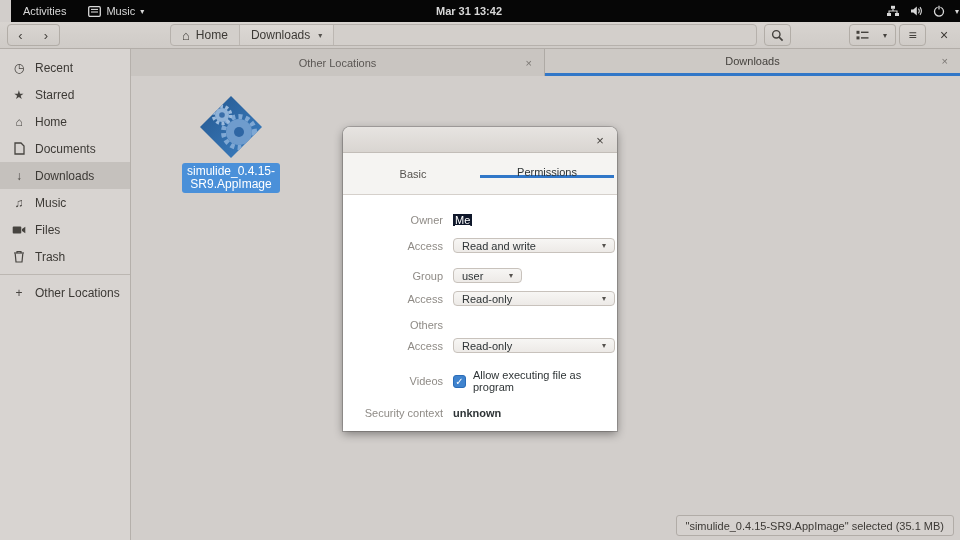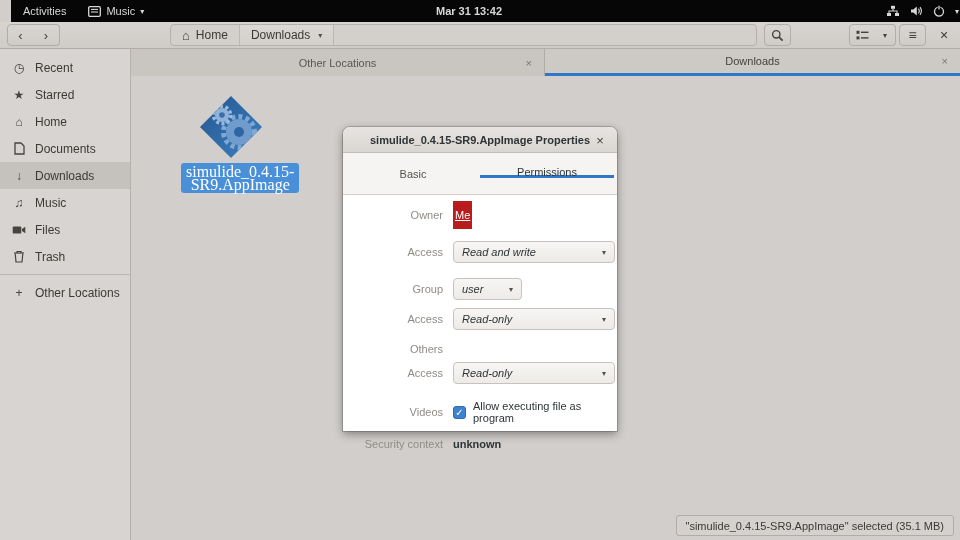--- a/index.html
+++ b/index.html
@@ -43,36 +43,36 @@
   .sb-item { height:27px; display:flex; align-items:center; gap:9px; padding-left:12px; }
   .sb-item.selected { background:#c5c1bd; }
   .sbicon { width:14px; text-align:center; font-size:12px; color:#474440; flex:none; }
   .sbicon svg { display:block; margin:0 auto; }
   .sb-sep { height:1px; background:#bcb7b2; margin:4px 0; }
 
   
   .content { position:absolute; left:131px; top:76px; width:829px; height:464px; background:#d2cecb; }
   .file-item { position:absolute; left:50px; top:18px; width:100px; text-align:center; }
   .file-icon { display:block; margin:0 auto; }
-  .file-label { margin-top:3px; display:inline-block; background:#4a90d9; color:#ffffff; border-radius:3px; padding:2px 5px; font-size:16px; line-height:13px;font-family:Liberation Serif, serif; }
+  .file-label { margin-top:3px; display:inline-block; background:#4a90d9; color:#ffffff; border-radius:3px; padding:2px 5px; font-size:12px; line-height:13px; }
   .statusbar { position:absolute; right:6px; bottom:4px; height:21px; background:#d5d1ce; border:1px solid #b1aca7; border-radius:3px; display:flex; align-items:center; padding:0 9px; font-size:11px; color:#3c3935; }
 
   
   .dialog { position:absolute; left:343px; top:127px; width:274px; height:304px; background:#ffffff; border-radius:7px 7px 0 0; box-shadow:0 3px 10px rgba(0,0,0,0.4), 0 0 0 1px rgba(0,0,0,0.18); font-size:11px; }
   .dlg-titlebar { height:26px; border-radius:7px 7px 0 0; background:linear-gradient(#e7e4e1,#d9d5d1); border-bottom:1px solid #c2bdb8; display:flex; align-items:center; justify-content:center; position:relative; font-weight:bold; color:#2e3436; }
   .dlg-close { position:absolute; right:9px; top:50%; transform:translateY(-50%); font-weight:normal; color:#45423e; font-size:13px; width:16px; text-align:center; }
   .dlg-tabs { height:42px; background:#f5f4f2; border-bottom:1px solid #d5d0cb; display:flex; padding:16px 3px; }
   .dtab { flex:1; display:flex; align-items:center; justify-content:center; color:#55524e; }
   .dtab.active { color:#2e3436; border-bottom:3px solid #3177c8; }
   .dlg-body { padding:6px 0 0 8px; }
   .prow { display:flex; align-items:center; gap:10px; }
   .plabel { width:92px; text-align:right; color:#8f8b86; flex:none; white-space:nowrap; }
   .pvalue { color:#2e3436; }
-  .pvalue.hl { background:#b91c1c; color:#fff; padding:8px 2px;text-decoration:underline; }
-  .dropdown { height:22px; border:1px solid #c8c2bc; background:linear-gradient(#f7f6f4,#edeae7); border-radius:4px; display:flex; align-items:center; justify-content:space-between; padding:0 8px; color:#2e3436;font-style:italic; }
+  .pvalue.hl { background:#0f172a; color:#fff; padding:0 2px;text-decoration:underline; }
+  .dropdown { height:15px; border:1px solid #c8c2bc; background:linear-gradient(#f7f6f4,#edeae7); border-radius:4px; display:flex; align-items:center; justify-content:space-between; padding:0 8px; color:#2e3436; }
   .dd-wide { width:162px; }
   .dd-small { width:69px;text-align:center; }
   .dd-caret { font-size:8px; color:#55524e; margin-left:10px; }
   .checkbox { width:13px; height:13px; background:#3f83ce; border:1px solid #2a6cb8; border-radius:3px; color:#fff; font-size:10px; line-height:12px; text-align:center; flex:none; }
   .chk-row-gap { gap:7px; }
   .sec-value { font-weight:bold; color:#2e3436; }
 </style>
 </head>
 <body>
 
@@ -243,30 +243,29 @@
         <span>SR9.AppImage</span>
       </div>
     </div>
     <div class="statusbar">
       <span>"simulide_0.4.15-SR9.AppImage" selected (35.1 MB)</span>
     </div>
   </div>
 
   <div class="dialog">
     <div class="dlg-titlebar">
-      <span>simulide_0.4.15-SR9.AppImage Properties</span>
       <span class="dlg-close">×</span>
     </div>
     <div class="dlg-tabs">
       <div class="dtab">Basic</div>
       <div class="dtab active">Permissions</div>
     </div>
     <div class="dlg-body">
 
-      <div class="prow" style="">
+      <div class="prow" style="margin-top:13px;">
         <span class="plabel">Owner</span>
         <span class="pvalue hl">Me</span>
       </div>
 
       <div class="prow" style="margin-top:12px;">
         <span class="plabel">Access</span>
         <div class="dropdown dd-wide">
           <span>Read and write</span>
           <span class="dd-caret">▾</span>
         </div>

